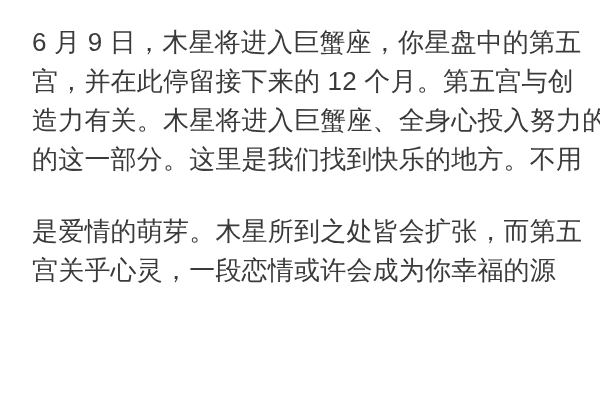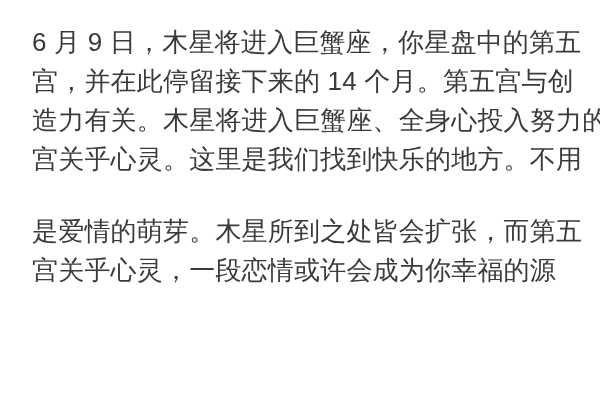--- a/index.html
+++ b/index.html
@@ -32,23 +32,23 @@
     font-weight: 400;
   }
 </style>
 </head>
 <body>
 
 <div class="article">
 
   <div class="paragraph">
     <div class="text-line">6 月 9 日，木星将进入巨蟹座，你星盘中的第五</div>
-    <div class="text-line">宫，并在此停留接下来的 14 个月。第五宫与创</div>
+    <div class="text-line">宫，并在此停留接下来的 12 个月。第五宫与创</div>
     <div class="text-line">造力有关。木星将进入巨蟹座、全身心投入努力的</div>
-    <div class="text-line">宫关乎心灵。这里是我们找到快乐的地方。不用</div>
+    <div class="text-line">的这一部分。这里是我们找到快乐的地方。不用</div>
   </div>
 
   <div class="paragraph">
     <div class="text-line">是爱情的萌芽。木星所到之处皆会扩张，而第五</div>
     <div class="text-line">宫关乎心灵，一段恋情或许会成为你幸福的源</div>
   </div>
 
 </div>
 
 </body></html>

